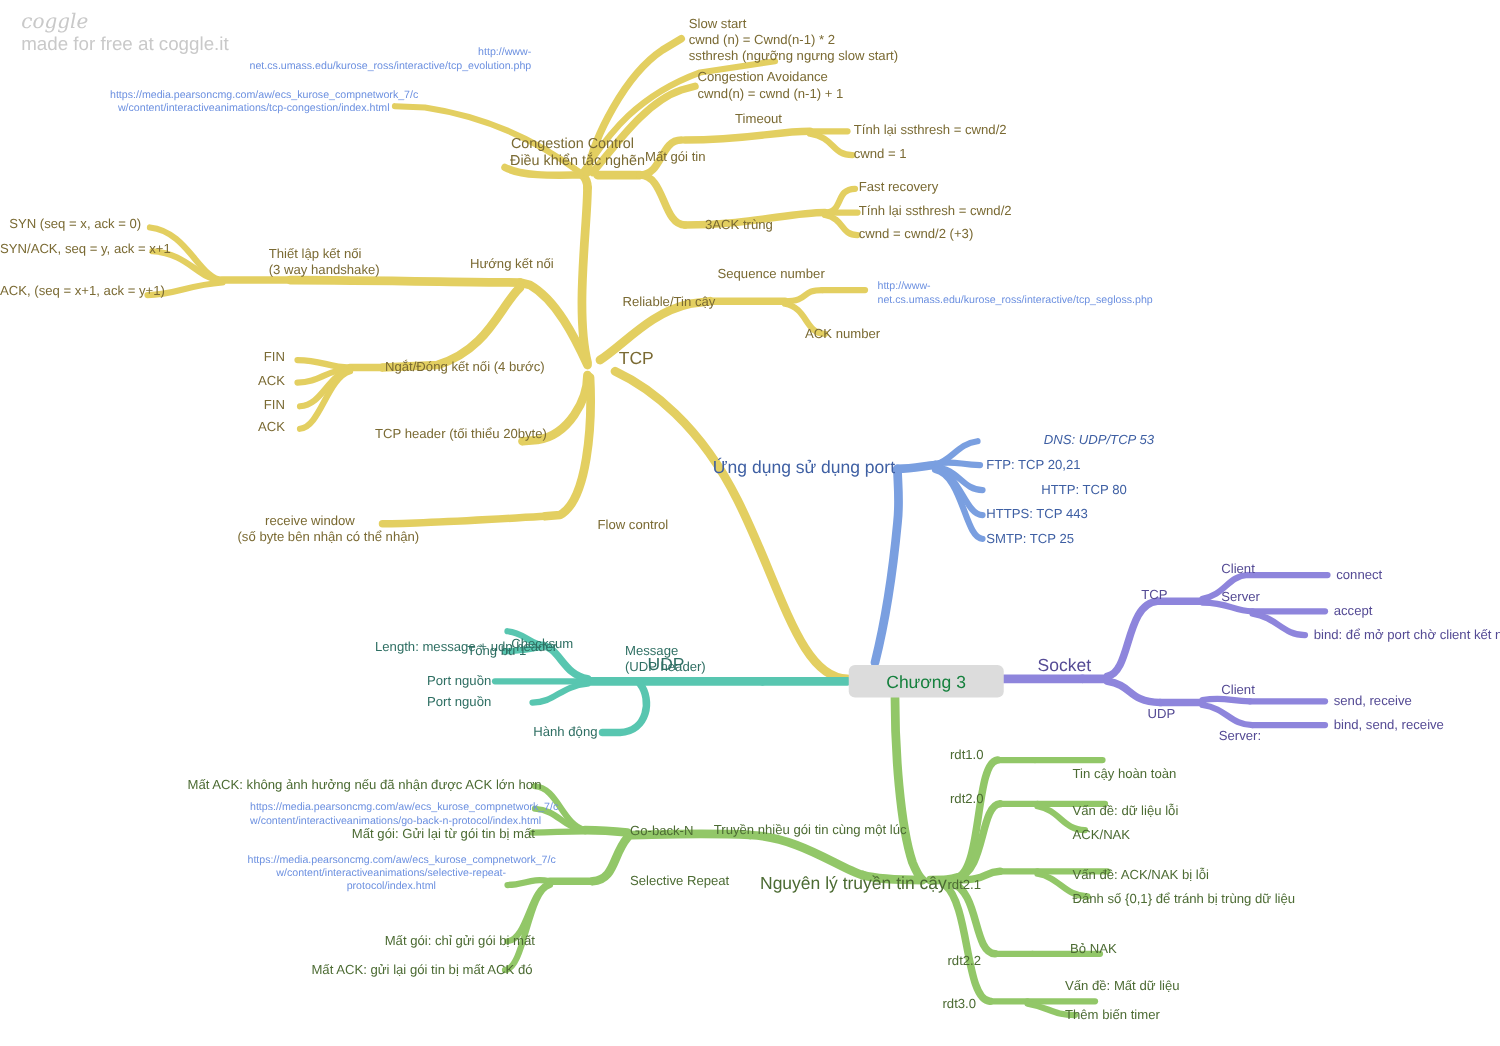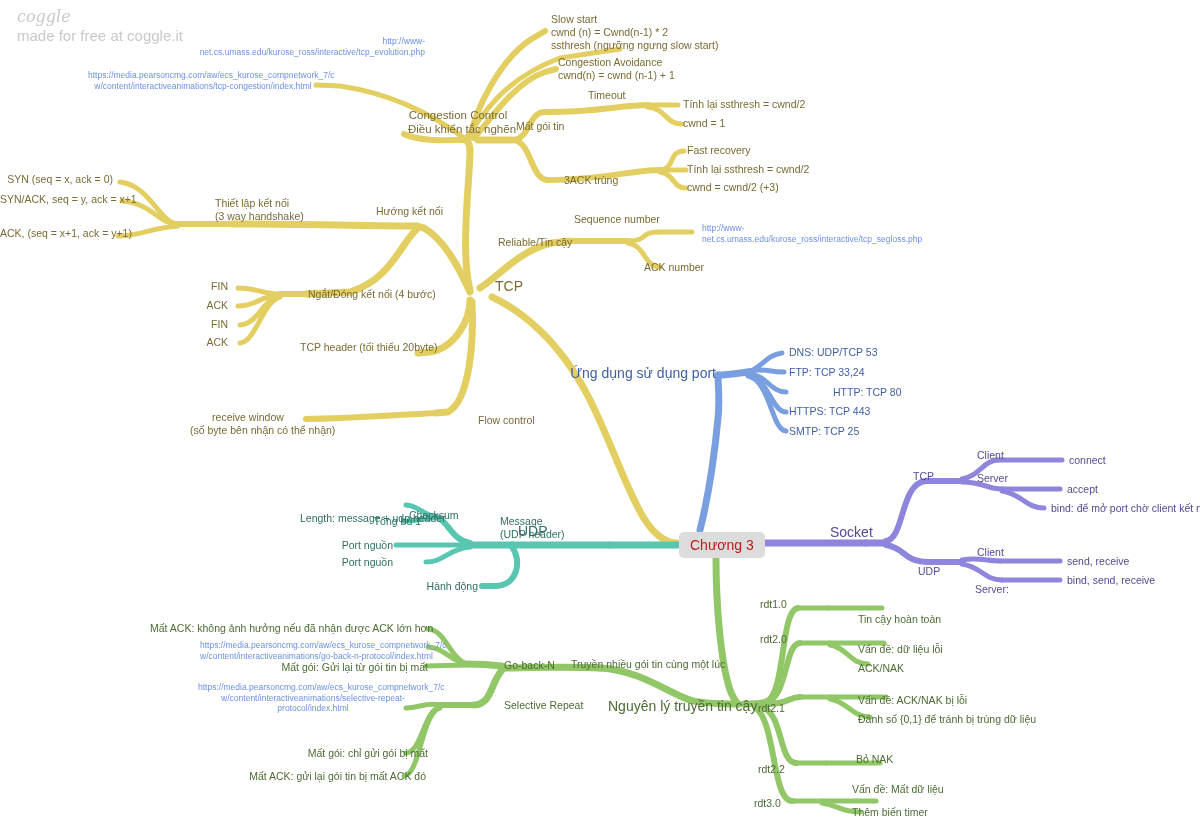--- a/index.html
+++ b/index.html
@@ -5,21 +5,21 @@
   html,body{margin:0;padding:0;background:#ffffff;}
   body{width:1200px;height:837px;position:relative;overflow:hidden;
        font-family:"Liberation Sans","DejaVu Sans",sans-serif;}
   #canvas{position:absolute;left:0;top:0;width:1200px;height:837px;}
   svg#wires{position:absolute;left:0;top:0;width:1200px;height:837px;}
   .lbl{position:absolute;white-space:pre;line-height:1.25;}
   .brand-title{position:absolute;left:17px;top:7px;font-size:16px;color:#c9c9c9;
      font-family:"DejaVu Serif",serif;font-style:italic;}
   .brand-sub{position:absolute;left:17px;top:27px;font-size:15px;color:#c9c9c9;}
   .root-node{position:absolute;background:#dcdcdc;border-radius:5px;
-     padding:5px 11px;font-size:14px;color:#b91c1c;white-space:nowrap;}
+     padding:5px 30px;font-size:14px;color:#15803d;white-space:nowrap;}
   .t-yellow{color:#7a6a33;}
   .t-blue{color:#3e5fa3;}
   .t-teal{color:#2f6f63;}
   .t-purple{color:#544a94;}
   .t-green{color:#4c6b33;}
   .t-link{color:#6c90e0;text-decoration:none;}
   .sz14{font-size:14px;}
   .sz12{font-size:11.5px;}
   .sz11{font-size:10.5px;}
   .sz9{font-size:8.5px;}
@@ -223,22 +223,22 @@
   <div class="lbl t-link sz9" style="left:702px;top:223px;">http://www-
 net.cs.umass.edu/kurose_ross/interactive/tcp_segloss.php</div>
   <div class="lbl t-yellow sz11" style="left:644px;top:261px;">ACK number</div>
 
   <div class="lbl t-yellow sz11 ar" style="left:300px;top:341px;width:118px;">TCP header (tối thiểu 20byte)</div>
   <div class="lbl t-yellow sz11" style="left:478px;top:414px;">Flow control</div>
   <div class="lbl t-yellow sz11 ac" style="left:190px;top:411px;width:116px;">receive window
 (số byte bên nhận có thể nhận)</div>
 
   <div class="lbl t-blue sz14 ar" style="left:570px;top:365px;width:146px;">Ứng dụng sử dụng port</div>
-  <div class="lbl t-blue sz11" style="left:789px;top:346px;">DNS: UDP/TCP 53</div>
-  <div class="lbl t-blue sz11" style="left:789px;top:366px;">FTP: TCP 33,24</div>
+  <div class="lbl t-blue sz11" style="left:835px;top:346px;font-style:italic;">DNS: UDP/TCP 53</div>
+  <div class="lbl t-blue sz11" style="left:789px;top:366px;">FTP: TCP 20,21</div>
   <div class="lbl t-blue sz11" style="left:789px;top:386px;padding-left:44px;">HTTP: TCP 80</div>
   <div class="lbl t-blue sz11" style="left:789px;top:405px;">HTTPS: TCP 443</div>
   <div class="lbl t-blue sz11" style="left:789px;top:425px;">SMTP: TCP 25</div>
 
   <div class="lbl t-teal sz14" style="left:518px;top:523px;">UDP</div>
   <div class="lbl t-teal sz11" style="left:500px;top:515px;">Message
 (UDP header)</div>
   <div class="lbl t-teal sz11" style="left:409px;top:509px;">Checksum</div>
   <div class="lbl t-teal sz11 ar" style="left:300px;top:498px;width:121px;margin-top:14px;">Length: message + udp header</div>
   <div class="lbl t-teal sz11 ar" style="left:300px;top:515px;width:121px;">Tổng bù 1</div>

